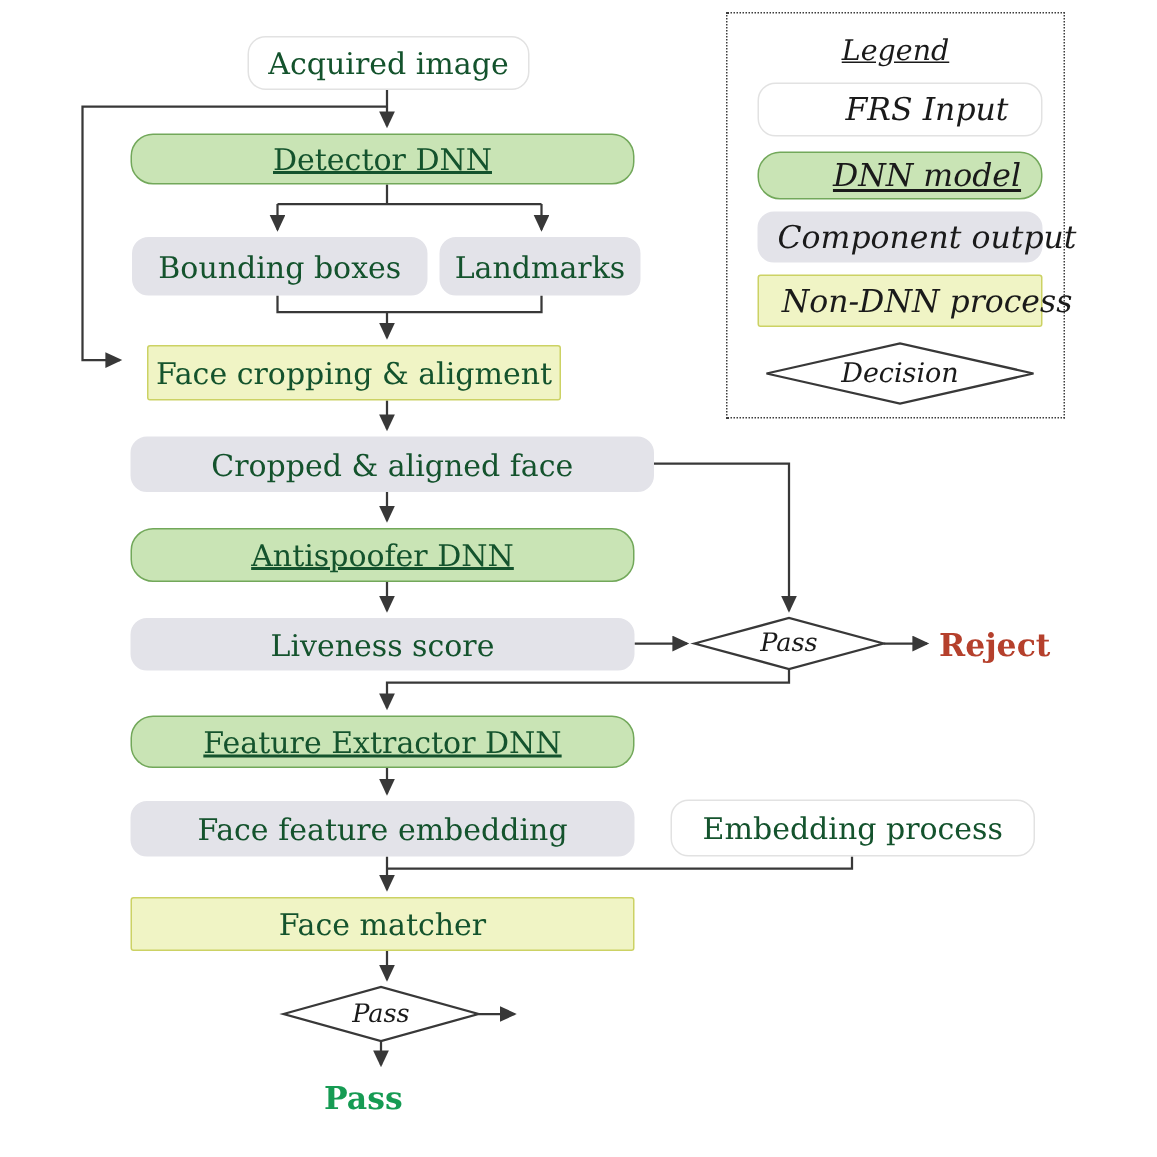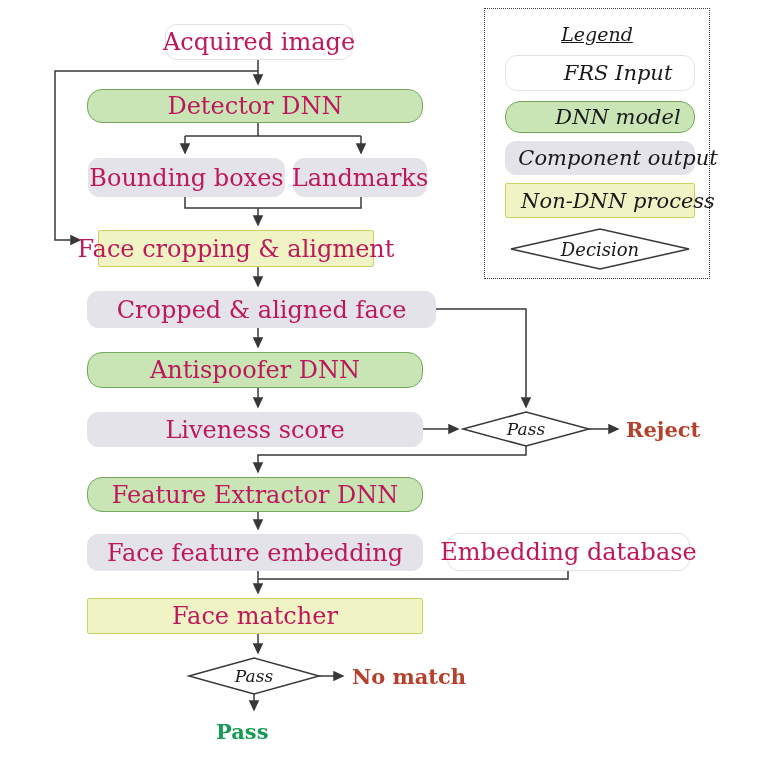--- a/index.html
+++ b/index.html
@@ -5,24 +5,24 @@
   html,body { margin:0; padding:0; background:#ffffff; }
   #canvas {
     position:relative; width:771px; height:771px; background:#ffffff;
     font-family:"DejaVu Serif","Liberation Serif",serif; color:#1a1a1a;
     overflow:hidden;
   }
   #connector-layer { position:absolute; left:0; top:0; width:771px; height:771px; }
   .node {
     position:absolute; box-sizing:border-box;
     display:flex; align-items:center; justify-content:center;
-    font-size:24px; line-height:1; white-space:nowrap; color:#be185d;
+    font-size:20px; line-height:1; white-space:nowrap; color:#14532d;
   }
   .input   { background:#ffffff; border:1px solid var(--input-border); border-radius:12px; }
-  .dnn     { background:var(--dnn-fill); border:1px solid var(--dnn-border); border-radius:15px; }
+  .dnn     { background:var(--dnn-fill); border:1px solid var(--dnn-border); border-radius:15px;text-decoration:underline; }
   .output  { background:var(--output-fill); border:1px solid var(--output-fill); border-radius:11px; }
   .process { background:var(--process-fill); border:1px solid var(--process-border); border-radius:2px; }
   .diamond-label {
     position:absolute; transform:translate(-50%,-50%);
     font-style:italic; font-size:17px; white-space:nowrap;
   }
   .result-label {
     position:absolute; font-size:21px; font-weight:bold; white-space:nowrap; line-height:1;
   }
   .reject-color { color:var(--reject-color); }
@@ -112,29 +112,28 @@
   <div class="node output" style="left:87px;top:291px;width:349px;height:37px">Cropped &amp; aligned face</div>
 
   <div class="node dnn" style="left:87px;top:352px;width:336px;height:36px">Antispoofer DNN</div>
 
   <div class="node output" style="left:87px;top:412px;width:336px;height:35px">Liveness score</div>
 
   <div class="node dnn" style="left:87px;top:477px;width:336px;height:35px">Feature Extractor DNN</div>
 
   <div class="node output" style="left:87px;top:534px;width:336px;height:37px">Face feature embedding</div>
 
-  <div class="node input" style="left:447px;top:533px;width:243px;height:38px">Embedding database</div>
+  <div class="node input" style="left:447px;top:533px;width:243px;height:38px">Embedding process</div>
 
   <div class="node process" style="left:87px;top:598px;width:336px;height:36px">Face matcher</div>
 
   <div class="diamond-label" style="left:526px;top:429px">Pass</div>
   <div class="diamond-label" style="left:254px;top:676px">Pass</div>
 
   <div class="result-label reject-color" style="left:626px;top:419px">Reject</div>
-  <div class="result-label reject-color" style="left:352px;top:666px">No match</div>
   <div class="result-label match-color" style="left:216px;top:721px">Pass</div>
 
   <div id="legend">
     <div class="legend-title">Legend</div>
     <div class="legend-item input" style="top:46px;height:36px">FRS Input</div>
     <div class="legend-item dnn" style="top:92px;height:32px">DNN model</div>
     <div class="legend-item output" style="top:132px;height:34px">Component output</div>
     <div class="legend-item process" style="top:174px;height:35px">Non-DNN process</div>
     <div class="legend-diamond-wrap">
       <svg width="186" height="46" viewBox="0 0 186 46">

